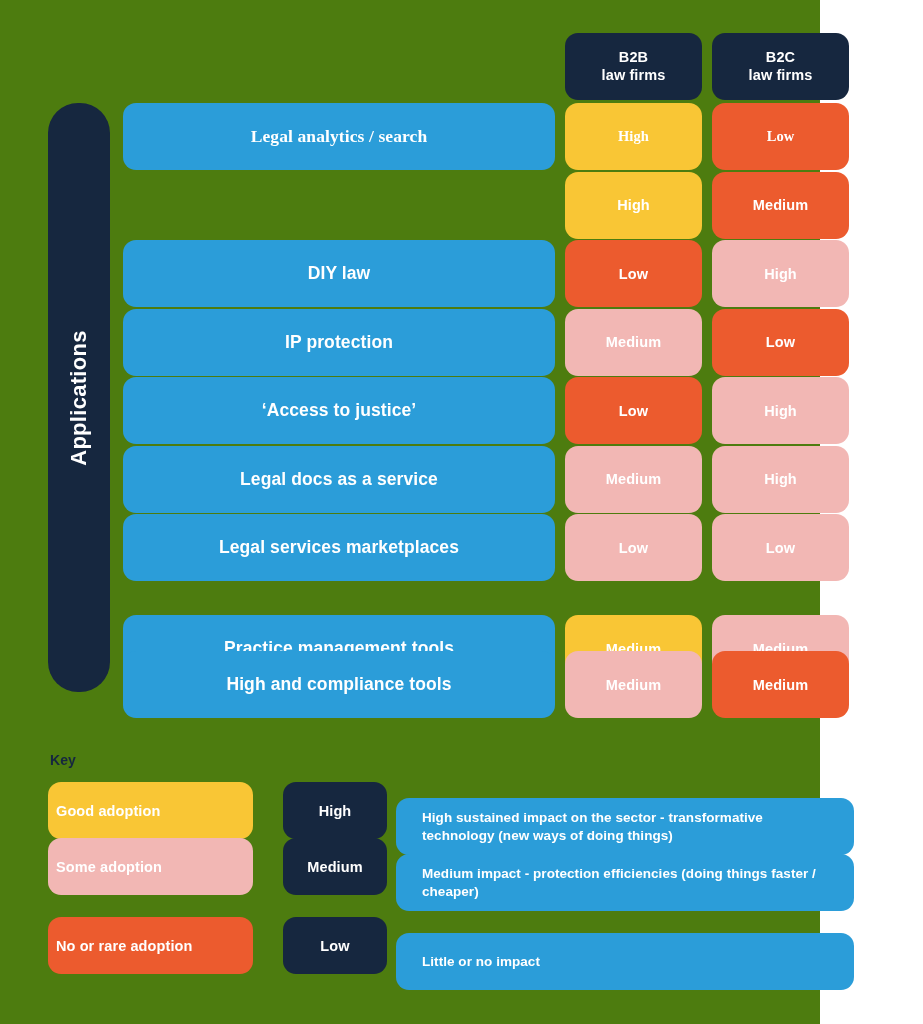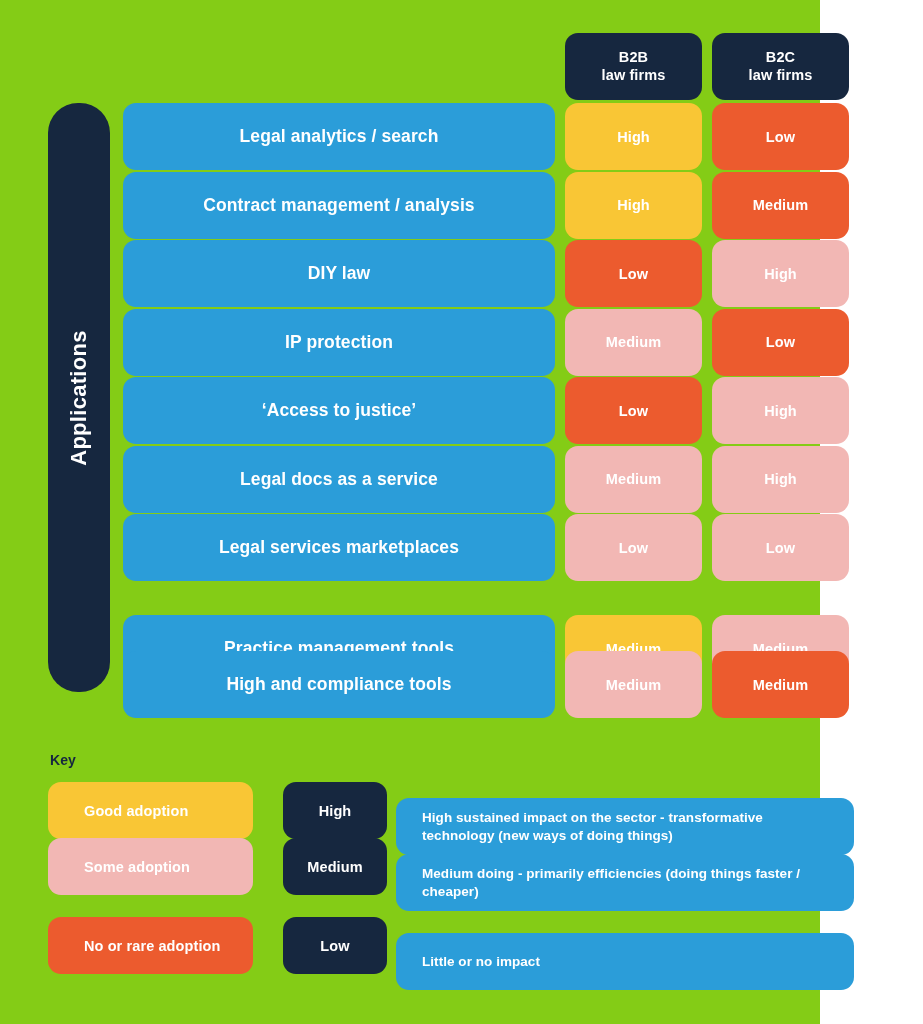--- a/index.html
+++ b/index.html
@@ -9,21 +9,21 @@
     height: 1024px;
     background: #ffffff;
     font-family: "Liberation Sans", sans-serif;
     overflow: hidden;
   }
 
   #root {
     position: relative;
     width: 820px;
     height: 1024px;
-    background: #84cc16;
+    background: #4d7c0f;
   }
 
   
   #matrix {
     position: absolute;
     left: 0;
     top: 0;
     width: 923px;
     height: 710px;
   }
@@ -136,21 +136,21 @@
     position: absolute;
     left: 48px;
     width: 205px;
     height: 57px;
     border-radius: 13px;
     display: flex;
     align-items: center;
     color: #ffffff;
     font-size: 14.5px;
     font-weight: bold;
-    padding-left: 36px;
+    padding-left: 8px;
     letter-spacing: .1px;
   }
   .impact-tag {
     position: absolute;
     left: 283px;
     width: 104px;
     height: 57px;
     background: #16273F;
     border-radius: 13px;
     display: flex;
@@ -198,27 +198,26 @@
         <div>B2C</div>
         <div>law firms</div>
       </div>
     </div>
 
     <div id="apps-spine">
       <span id="apps-spine-label">Applications</span>
     </div>
 
     <div id="rows-container">
-        <div class="row" style="top: 103px;">
+        <div class="row" style="top: 103px; font-family: Liberation Serif, serif;">
           <div class="app-pill">Legal analytics / search</div>
           <div class="val-pill val-b2b lvl-good">High</div>
           <div class="val-pill val-b2c lvl-none">Low</div>
         </div>
         <div class="row" style="top: 171.5px;">
-          <div class="app-pill">Contract management / analysis</div>
           <div class="val-pill val-b2b lvl-good">High</div>
           <div class="val-pill val-b2c lvl-none">Medium</div>
         </div>
         <div class="row" style="top: 240px;">
           <div class="app-pill">DIY law</div>
           <div class="val-pill val-b2b lvl-none">Low</div>
           <div class="val-pill val-b2c lvl-some">High</div>
         </div>
         <div class="row" style="top: 308.5px;">
           <div class="app-pill">IP protection</div>
@@ -257,21 +256,21 @@
     <div id="key-title">Key</div>
     <div id="key-rows">
         <div class="key-row" style="top: 42px;">
           <div class="adopt-pill lvl-good">Good adoption</div>
           <div class="impact-tag">High</div>
           <div class="impact-desc">High sustained impact on the sector - transformative technology (new ways of doing things)</div>
         </div>
         <div class="key-row" style="top: 98px;">
           <div class="adopt-pill lvl-some">Some adoption</div>
           <div class="impact-tag">Medium</div>
-          <div class="impact-desc">Medium doing - primarily efficiencies (doing things faster / cheaper)</div>
+          <div class="impact-desc">Medium impact - protection efficiencies (doing things faster / cheaper)</div>
         </div>
         <div class="key-row" style="top: 177px;">
           <div class="adopt-pill lvl-none">No or rare adoption</div>
           <div class="impact-tag">Low</div>
           <div class="impact-desc">Little or no impact</div>
         </div>
       </div>
   </div>
 
 </div>

